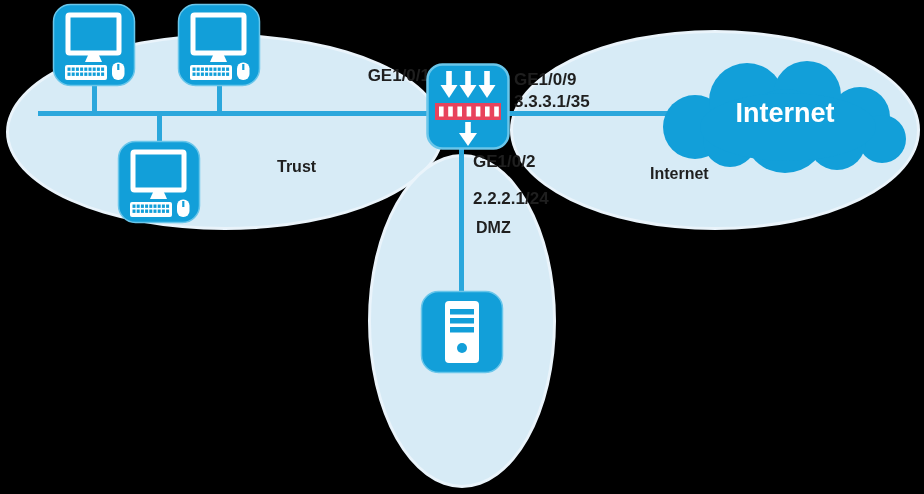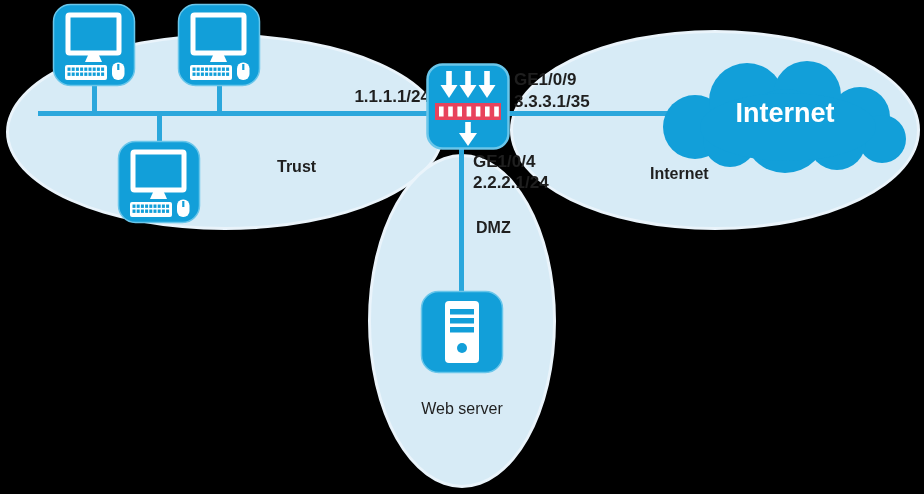--- a/index.html
+++ b/index.html
@@ -30,21 +30,21 @@
   .server{left:420px;top:290px;width:84px;height:84px;}
   .cloud{left:655px;top:55px;width:260px;height:120px;}
   .lbl{position:absolute;z-index:3;white-space:nowrap;line-height:1.15;}
   .if-lbl{font-size:17px;font-weight:bold;}
   .zone-lbl{font-size:16px;font-weight:bold;}
   .ge101-name{left:280px;top:66px;width:150px;text-align:right;}
   .ge101-ip{left:280px;top:87px;width:150px;text-align:right;}
   .ge103-name{left:514px;top:70px;}
   .ge103-ip{left:514px;top:92px;}
   .ge102-name{left:473px;top:152px;}
-  .ge102-ip{left:473px;top:173px;}
+  .ge102-ip{left:473px;top:189px;}
   .trust-lbl{left:277px;top:158px;}
   .untrust-lbl{left:650px;top:165px;}
   .dmz-lbl{left:476px;top:219px;}
   .webserver-lbl{left:382px;top:400px;width:160px;text-align:center;font-size:16px;}
   .internet-lbl{
     left:665px;top:98px;width:240px;text-align:center;z-index:5;
     font-size:27px;font-weight:bold;color:#fff;
   }
 </style>
 </head>
@@ -139,24 +139,24 @@
   <div class="zone zone-trust"></div>
   <div class="zone zone-untrust"></div>
   <div class="zone zone-dmz"></div>
 
   <div class="link bus-line"></div>
   <div class="link drop-1"></div>
   <div class="link drop-2"></div>
   <div class="link drop-3"></div>
   <div class="link dmz-line"></div>
 
-  <div class="lbl if-lbl ge101-ip">1.1.1.1/24</div>
+  <div class="lbl if-lbl ge101-name">GE1/0/1</div>
   <div class="lbl if-lbl ge103-name">GE1/0/9</div>
   <div class="lbl if-lbl ge103-ip">3.3.3.1/35</div>
-  <div class="lbl if-lbl ge102-name">GE1/0/4</div>
+  <div class="lbl if-lbl ge102-name">GE1/0/2</div>
   <div class="lbl if-lbl ge102-ip">2.2.2.1/24</div>
 
   <div class="lbl zone-lbl trust-lbl">Trust</div>
   <div class="lbl zone-lbl untrust-lbl">Internet</div>
   <div class="lbl zone-lbl dmz-lbl">DMZ</div>
 
   <svg class="icon pc-1">
       <use href="#sym-pc"></use>
     </svg>
   <svg class="icon pc-2">
@@ -169,15 +169,14 @@
       <use href="#sym-firewall"></use>
     </svg>
   <svg class="icon server">
       <use href="#sym-server"></use>
     </svg>
   <svg class="icon cloud">
       <use href="#sym-cloud"></use>
     </svg>
 
   <div class="lbl internet-lbl">Internet</div>
-  <div class="lbl webserver-lbl">Web server</div>
 
 </div>
 
 </body></html>

